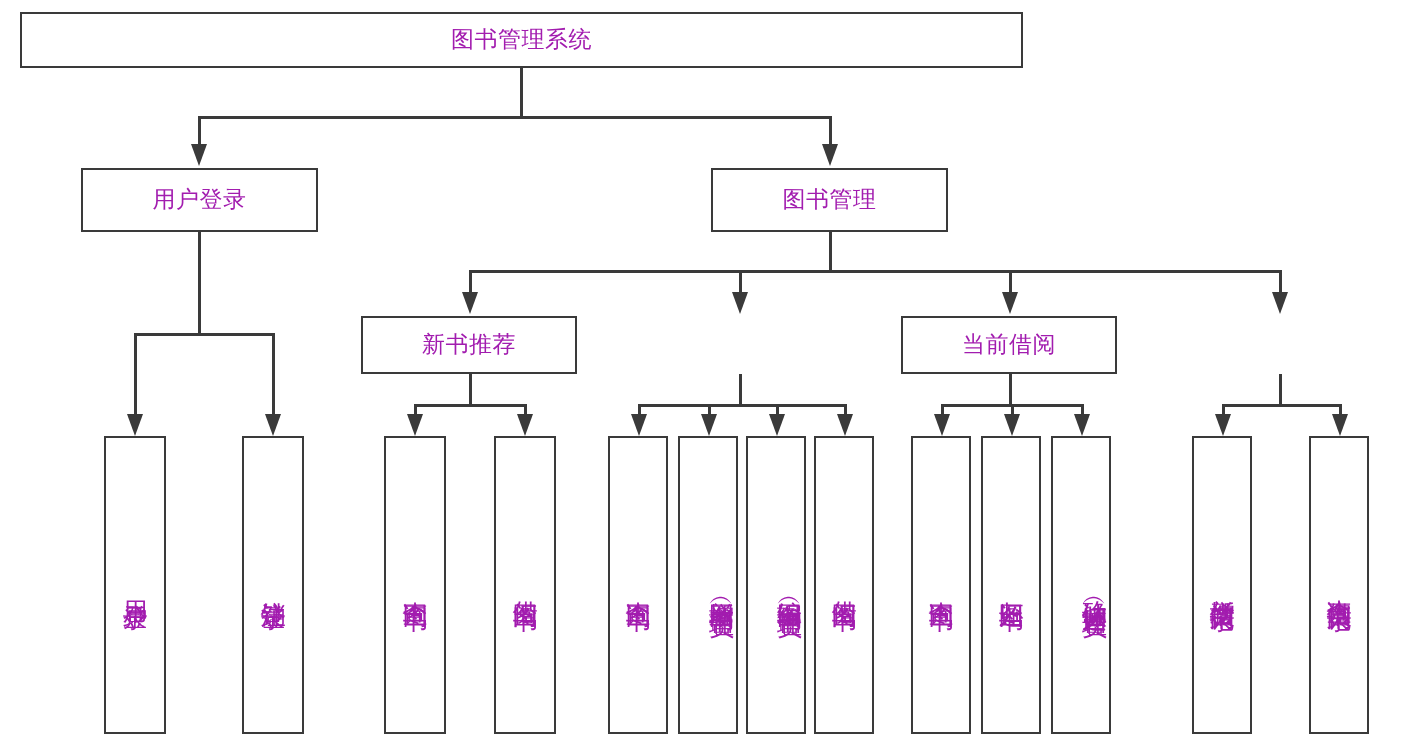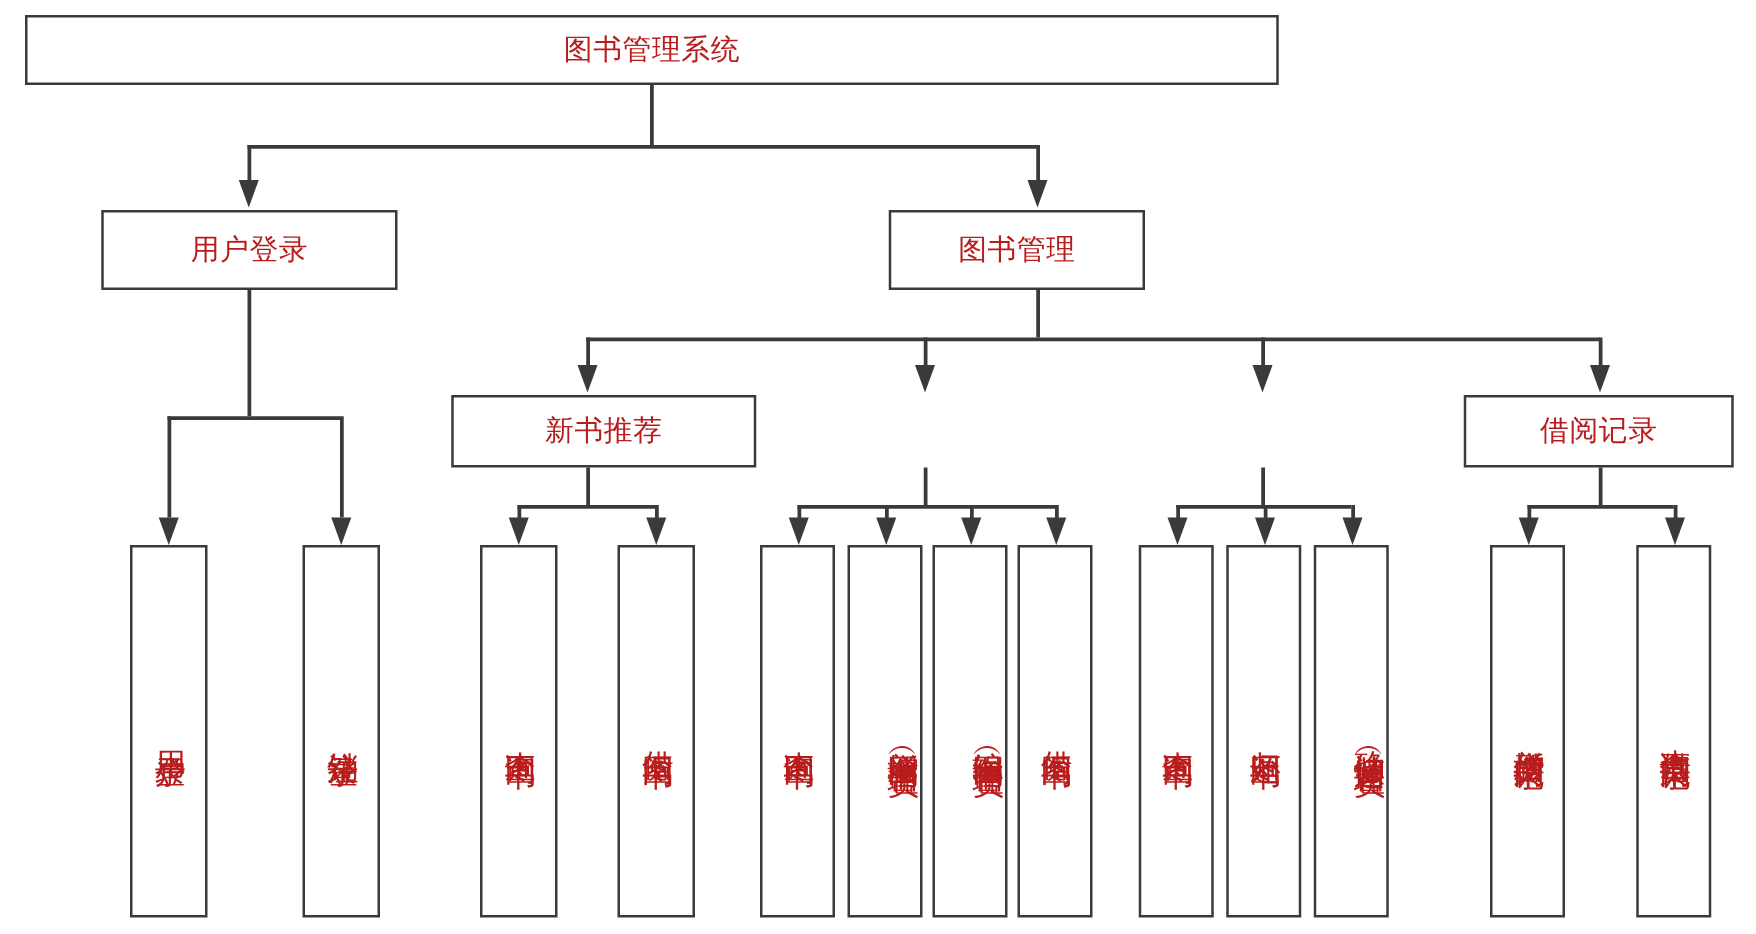--- a/index.html
+++ b/index.html
@@ -18,21 +18,21 @@
     overflow: hidden;
   }
   .node {
     position: absolute;
     box-sizing: border-box;
     border: 2.5px solid #3a3a3a;
     background: #ffffff;
     display: flex;
     align-items: center;
     justify-content: center;
-    color: #b91c1c;
+    color: #a21caf;
     line-height: 1.18;
   }
   .node.h {
     font-size: 23px;
     letter-spacing: 0.5px;
   }
   .node.v {
     writing-mode: vertical-rl;
     text-orientation: upright;
     font-size: 25px;
@@ -90,21 +90,21 @@
   <div class="line v" style="left:198px; top:116px; height:28px;"></div>
   <div class="arrow" style="left:191px; top:144px;"></div>
 
   <div class="line v" style="left:829px; top:116px; height:28px;"></div>
   <div class="arrow" style="left:822px; top:144px;"></div>
 
   <div class="node h" style="left:81px; top:168px; width:237px; height:64px;">
     <span class="node-label">用户登录</span>
   </div>
 
-  <div class="node h" style="left:711px; top:168px; width:205px; height:64px;">
+  <div class="node h" style="left:711px; top:168px; width:237px; height:64px;">
     <span class="node-label">图书管理</span>
   </div>
 
   <div class="line v" style="left:198px; top:232px; height:101px;"></div>
   <div class="line h" style="left:134px; top:333px; width:138px;"></div>
   <div class="line v" style="left:134px; top:333px; height:81px;"></div>
   <div class="arrow" style="left:127px; top:414px;"></div>
   <div class="line v" style="left:272px; top:333px; height:81px;"></div>
   <div class="arrow" style="left:265px; top:414px;"></div>
 
@@ -116,25 +116,25 @@
 
   <div class="line v" style="left:739px; top:270px; height:22px;"></div>
   <div class="arrow" style="left:732px; top:292px;"></div>
 
   <div class="line v" style="left:1009px; top:270px; height:22px;"></div>
   <div class="arrow" style="left:1002px; top:292px;"></div>
 
   <div class="line v" style="left:1279px; top:270px; height:22px;"></div>
   <div class="arrow" style="left:1272px; top:292px;"></div>
 
-  <div class="node h" style="left:361px; top:316px; width:244px; height:58px;">
+  <div class="node h" style="left:361px; top:316px; width:216px; height:58px;">
     <span class="node-label">新书推荐</span>
   </div>
-  <div class="node h" style="left:1171px; top:316px; width:216px; height:58px;">
-    <span class="node-label">借阅记录</span>
+  <div class="node h" style="left:901px; top:316px; width:216px; height:58px;">
+    <span class="node-label">当前借阅</span>
   </div>
 
   <div class="line v" style="left:469px; top:374px; height:30px;"></div>
   <div class="line h" style="left:414px; top:404px; width:110px;"></div>
   <div class="line v" style="left:414px; top:404px; height:12px;"></div>
   <div class="arrow" style="left:407px; top:414px;"></div>
   <div class="line v" style="left:524px; top:404px; height:12px;"></div>
   <div class="arrow" style="left:517px; top:414px;"></div>
 
   <div class="line v" style="left:739px; top:374px; height:30px;"></div>

